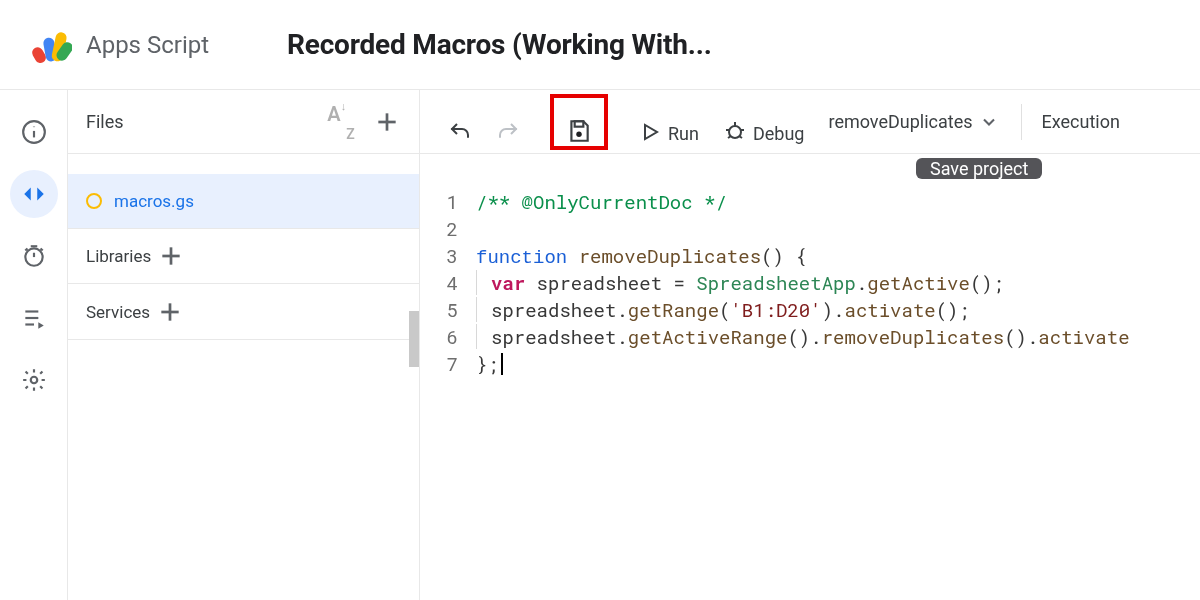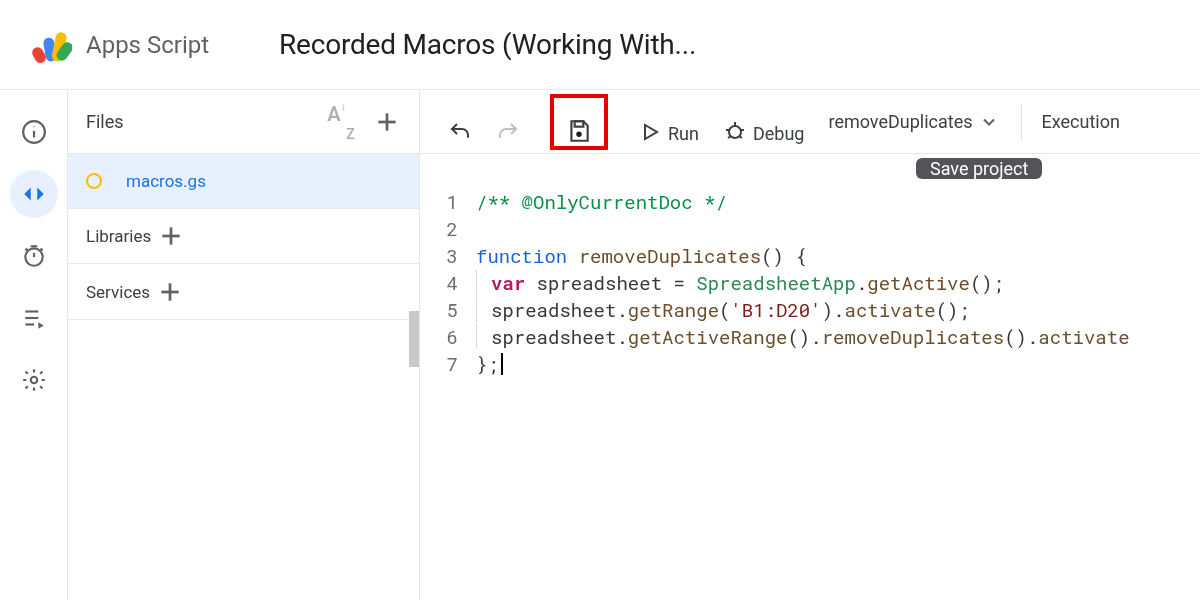--- a/index.html
+++ b/index.html
@@ -20,28 +20,27 @@
     border-bottom: 1px solid #e8e8e8;
     gap: 8px;
   }
   .logo-wrap { display:flex; align-items:center; gap:10px; }
   .logo-icon { width: 44px; height: 44px; }
   .product-name {
     font-size: 24px;
     color: #5f6368;
     font-weight: 400;
     margin-left: 4px;
-    margin-right: 50px;
+    margin-right: 70px;
   }
   .project-title {
     font-size: 28px;
     color: #202124;
-    font-weight: 400;
+    font-weight: 700;
     letter-spacing: -0.2px;
-    margin-left: 12px;
   }
   .body-row { display: flex; height: calc(100% - 90px); }
   .nav-rail {
     width: 68px;
     border-right: 1px solid #e8e8e8;
     display: flex;
     flex-direction: column;
     align-items: center;
     padding-top: 18px;
     gap: 14px;
@@ -69,24 +68,25 @@
   .files-actions { display:flex; gap:6px; align-items:center; }
   .icon-btn {
     width:40px; height:40px;
     display:flex; align-items:center; justify-content:center;
     color:#5f6368; cursor:pointer; border-radius:50%;
   }
   .icon-btn svg { width:26px; height:26px; }
   .az { color:#b0b0b0; font-weight:600; font-size:20px; display:flex; align-items:flex-start; }
   .az .arrow { font-size:11px; margin-top:-2px; }
   .file-item {
-    height:54px; display:flex; align-items:center; gap:24px;
+    height:54px; display:flex; align-items:center; gap:12px;
     padding:0 18px; font-size:17px; color:#1a73e8;
     background:#e8f0fe; border-bottom:1px solid transparent;
     cursor:pointer;
+    margin-top:20px;
   }
   .file-dot {
     width:16px; height:16px; border-radius:50%;
     border:2px solid #fbbc04;
   }
   .section-row {
     height:56px; display:flex; align-items:center; justify-content:flex-start;
     padding:0 12px 0 18px; border-bottom:1px solid #e8e8e8;
     border-top:1px solid #e8e8e8;
     font-size:17px; color:#3c4043;

